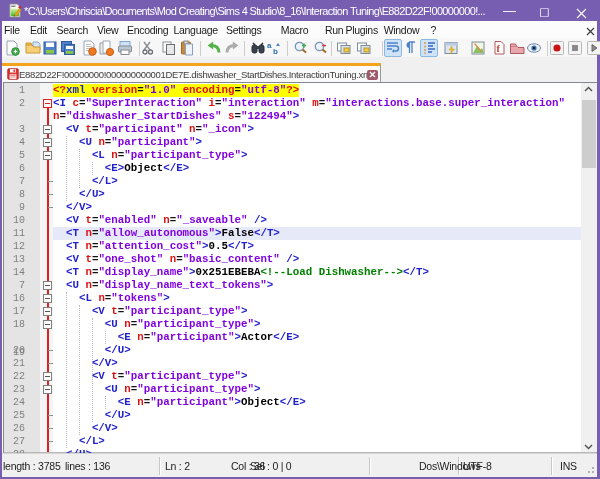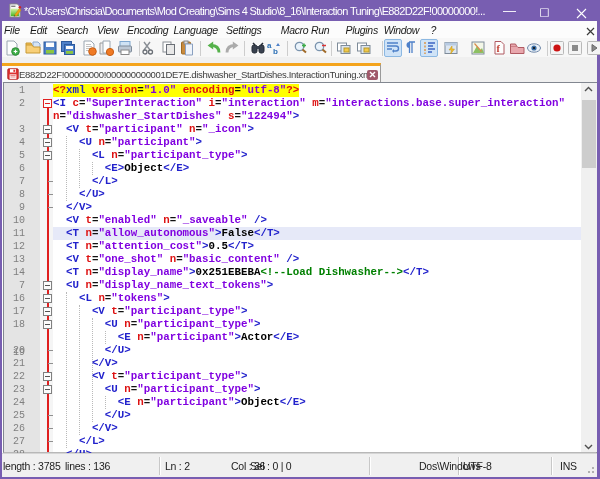--- a/index.html
+++ b/index.html
@@ -6,21 +6,21 @@
   body{width:600px;height:479px;position:relative;overflow:hidden;background:#fff;
        font-family:"Liberation Sans",sans-serif;}
   .abs{position:absolute;}
   #titlebar{left:0;top:0;width:600px;height:21px;background:#785EB1;}
   #lborder{left:0;top:21px;width:2px;height:458px;background:#785EB1;}
   #rborder{left:597px;top:21px;width:3px;height:458px;background:#785EB1;}
   #bborder{left:0;top:477px;width:600px;height:2px;background:#785EB1;}
   #titletext{left:24px;top:4px;color:#fff;font-size:11px;letter-spacing:-0.65px;line-height:15px;white-space:pre;}
   .capbtn{color:#fff;font-size:13px;top:4px;}
   #menubar{left:2px;top:21px;width:595px;height:17px;background:#fcfcfc;color:#1a1a1a;font-size:10.5px;letter-spacing:-0.3px;}
-  .mi{position:absolute;top:3px;font-style:italic;}
+  .mi{position:absolute;top:3px;}
   #toolbar{left:2px;top:38px;width:595px;height:19px;background:#f7f7f7;}
   .sep{position:absolute;top:3px;width:1px;height:15px;background:#cdcdcd;}
   .tico{position:absolute;top:2px;width:16px;height:16px;}
   .pressed{background:#cfe3f7;border:1px solid #8cb8e2;border-radius:2px;margin:-1px;}
   #tabbar{left:2px;top:57px;width:595px;height:26px;background:#f0f0f0;}
   #tab{position:absolute;left:0;top:6px;width:379px;height:19px;background:#fafafa;
        border-top:3px solid #F4A41C;border-right:1px solid #9a9a9a;box-sizing:border-box;}
   #tabtext{position:absolute;left:17px;top:12px;font-size:9.5px;letter-spacing:-0.33px;color:#3c3c3c;white-space:pre;}
   #tabx{position:absolute;left:365px;top:12.5px;width:11px;height:10.5px;background:#a0596a;border-radius:2px;
         color:#fff;font-size:9px;font-weight:bold;text-align:center;line-height:12px;}
@@ -78,21 +78,21 @@
 </svg>
 <div class="abs" id="menubar">
     <div class="mi" style="left:2.0px;">File</div>
 <div class="mi" style="left:28.0px;">Edit</div>
 <div class="mi" style="left:54.5px;">Search</div>
 <div class="mi" style="left:95.0px;">View</div>
 <div class="mi" style="left:125.0px;">Encoding</div>
 <div class="mi" style="left:171.5px;">Language</div>
 <div class="mi" style="left:224.0px;">Settings</div>
 <div class="mi" style="left:278.7px;">Macro</div>
-<div class="mi" style="left:309px;">Run</div>
+<div class="mi" style="left:323px;">Run</div>
 <div class="mi" style="left:343.5px;">Plugins</div>
 <div class="mi" style="left:381.7px;">Window</div>
 <div class="mi" style="left:428.5px;">?</div>
 <svg style="position:absolute;left:584px;top:6px" width="9" height="9" viewBox="0 0 9 9">
       <path d="M1 1l7 7M8 1L1 8" stroke="#3a3a3a" stroke-width="1.2"></path>
     </svg>
   </div>
 <div class="abs" id="toolbar">
     <svg class="tico" style="left:2px;" width="16" height="16" viewBox="0 0 16 16">
       <path d="M3 1h7l3 3v11H3z" fill="#fdfdfd" stroke="#9aa5b0"></path>

